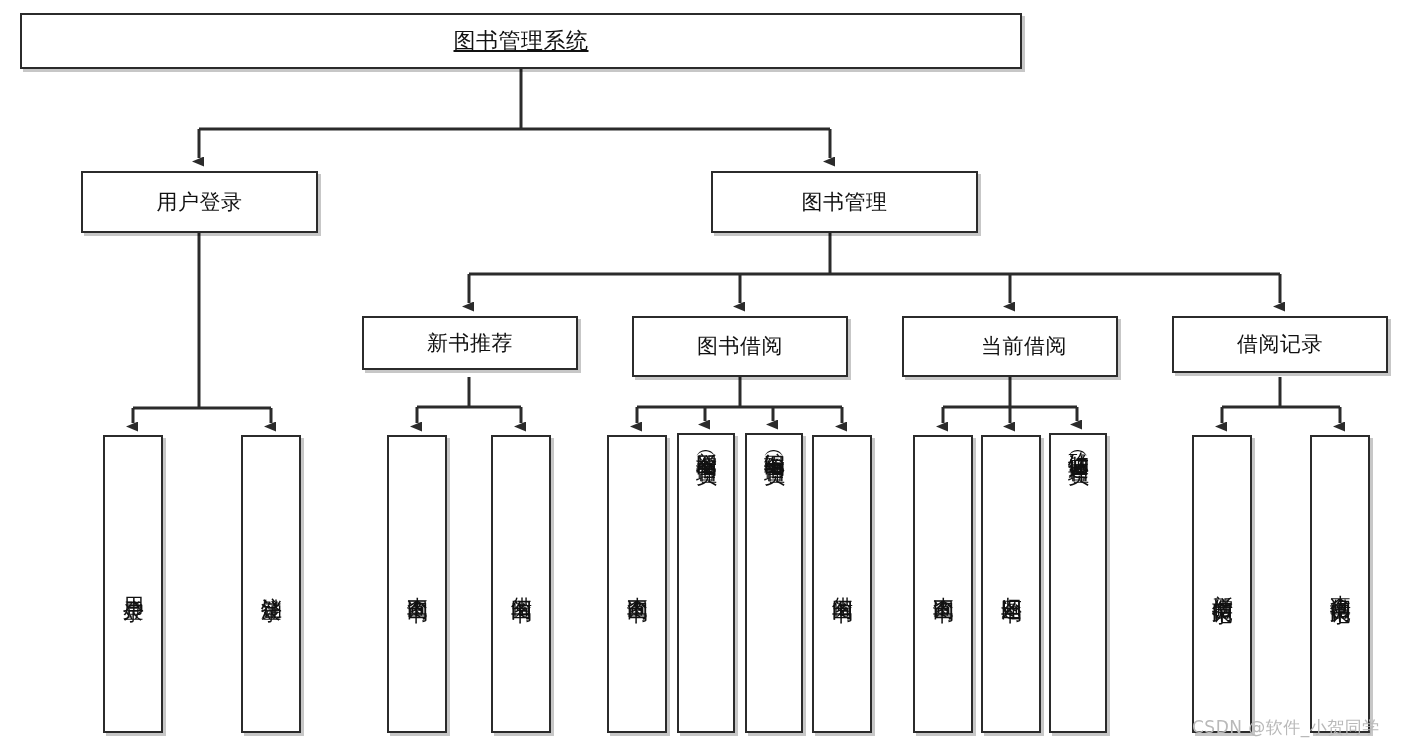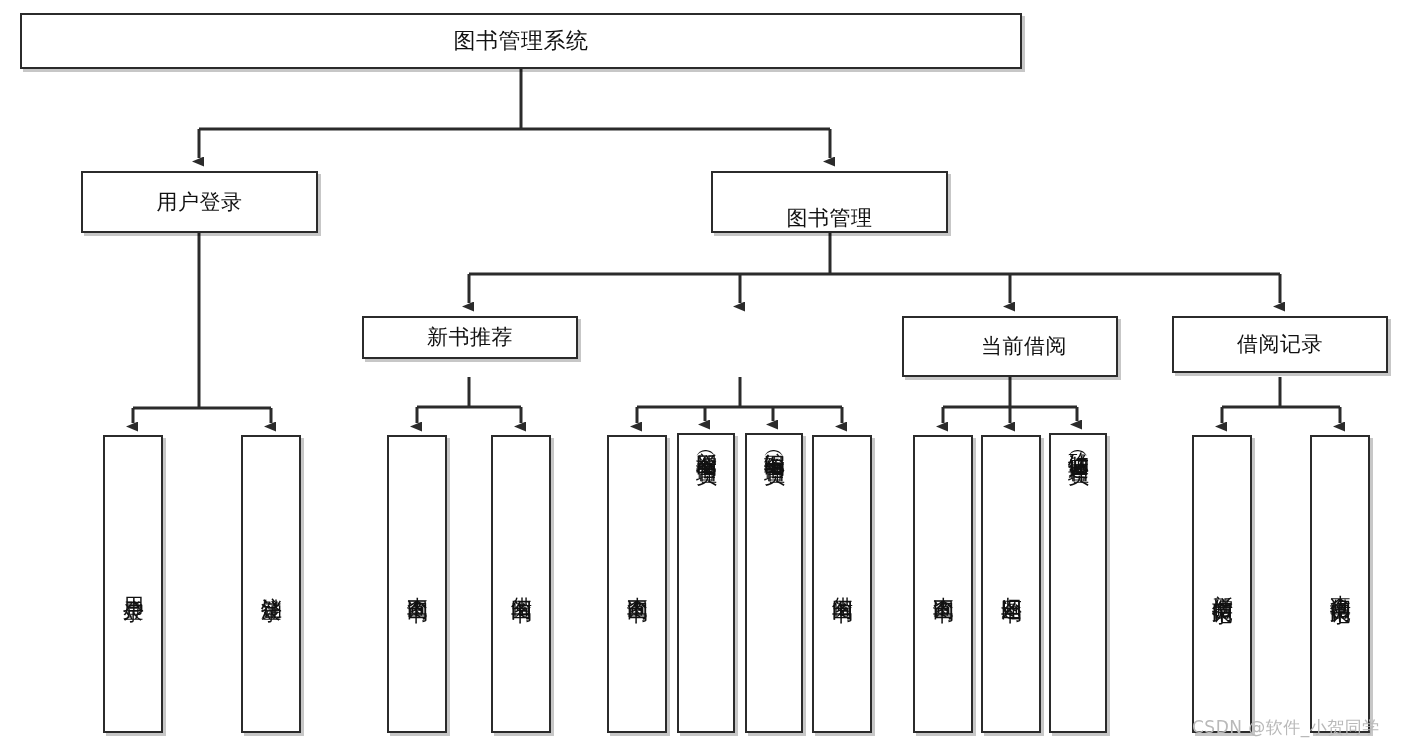--- a/index.html
+++ b/index.html
@@ -126,36 +126,39 @@
       <path d="M1010,407 L1010,423" marker-end="url(#arrow)"></path>
       <path d="M1077,407 L1077,421" marker-end="url(#arrow)"></path>
 
       <path d="M1280,377 L1280,407"></path>
       <path d="M1222,407 L1340,407"></path>
       <path d="M1222,407 L1222,423" marker-end="url(#arrow)"></path>
       <path d="M1340,407 L1340,423" marker-end="url(#arrow)"></path>
     </g>
   </svg>
 
-  <div class="node h root" style="left:20px; top:13px; width:1002px; height:56px;">
+  <div class="node h root" style="left:20px; top:13px; width:1002px; height:56px;text-decoration:underline;">
     <span class="label">图书管理系统</span>
   </div>
 
   <div class="node h" style="left:81px; top:171px; width:237px; height:62px;">
     <span class="label">用户登录</span>
   </div>
 
-  <div class="node h" style="left:711px; top:171px; width:237px; height:62px;align-items:flex-end;">
+  <div class="node h" style="left:711px; top:171px; width:267px; height:62px;">
     <span class="label">图书管理</span>
   </div>
 
-  <div class="node h" style="left:362px; top:316px; width:216px; height:43px;">
+  <div class="node h" style="left:362px; top:316px; width:216px; height:54px;">
     <span class="label">新书推荐</span>
   </div>
 
+  <div class="node h" style="left:632px; top:316px; width:216px; height:61px;">
+    <span class="label">图书借阅</span>
+  </div>
 
   <div class="node h" style="left:902px; top:316px; width:216px; height:61px;padding-left:28px;">
     <span class="label">当前借阅</span>
   </div>
 
   <div class="node h" style="left:1172px; top:316px; width:216px; height:57px;">
     <span class="label">借阅记录</span>
   </div>
 
   <div class="node v mid" style="left:103px; top:435px; width:60px; height:298px;">

